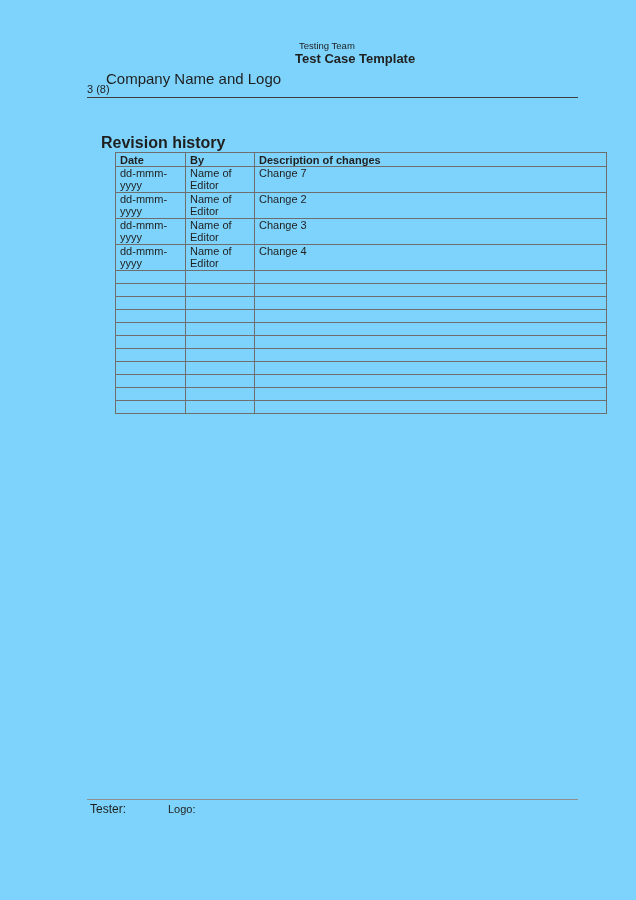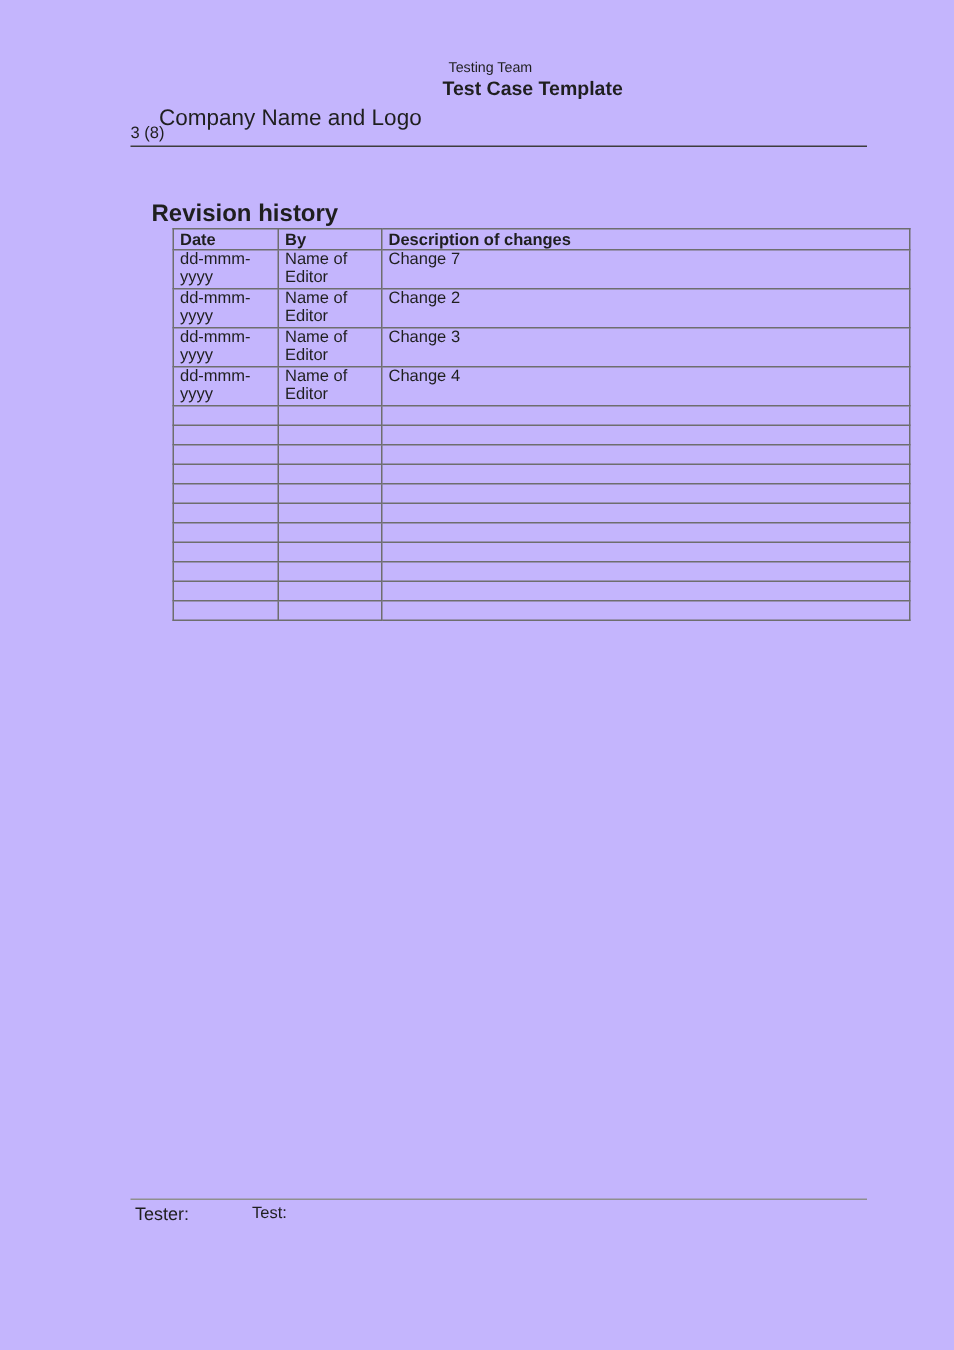--- a/index.html
+++ b/index.html
@@ -4,21 +4,21 @@
 <style>
   html, body {
     margin: 0;
     padding: 0;
     background: #ffffff;
   }
   .page {
     position: relative;
     width: 636px;
     height: 900px;
-    background: #c4b5fd;
+    background: #7dd3fc;
     font-family: "Liberation Sans", sans-serif;
     color: #1f1f1f;
     overflow: hidden;
   }
   
   .hdr-team {
     position: absolute;
     left: 299px;
     top: 40px;
     font-size: 9.5px;
@@ -238,15 +238,15 @@
           <td></td>
           <td></td>
         </tr>
       </tbody>
   </table>
 
   <div class="ftr-rule"></div>
 
   <div class="ftr-tester">Tester:</div>
 
-  <div class="ftr-date">Test:</div>
+  <div class="ftr-date">Logo:</div>
 
 </div>
 
 </body></html>

